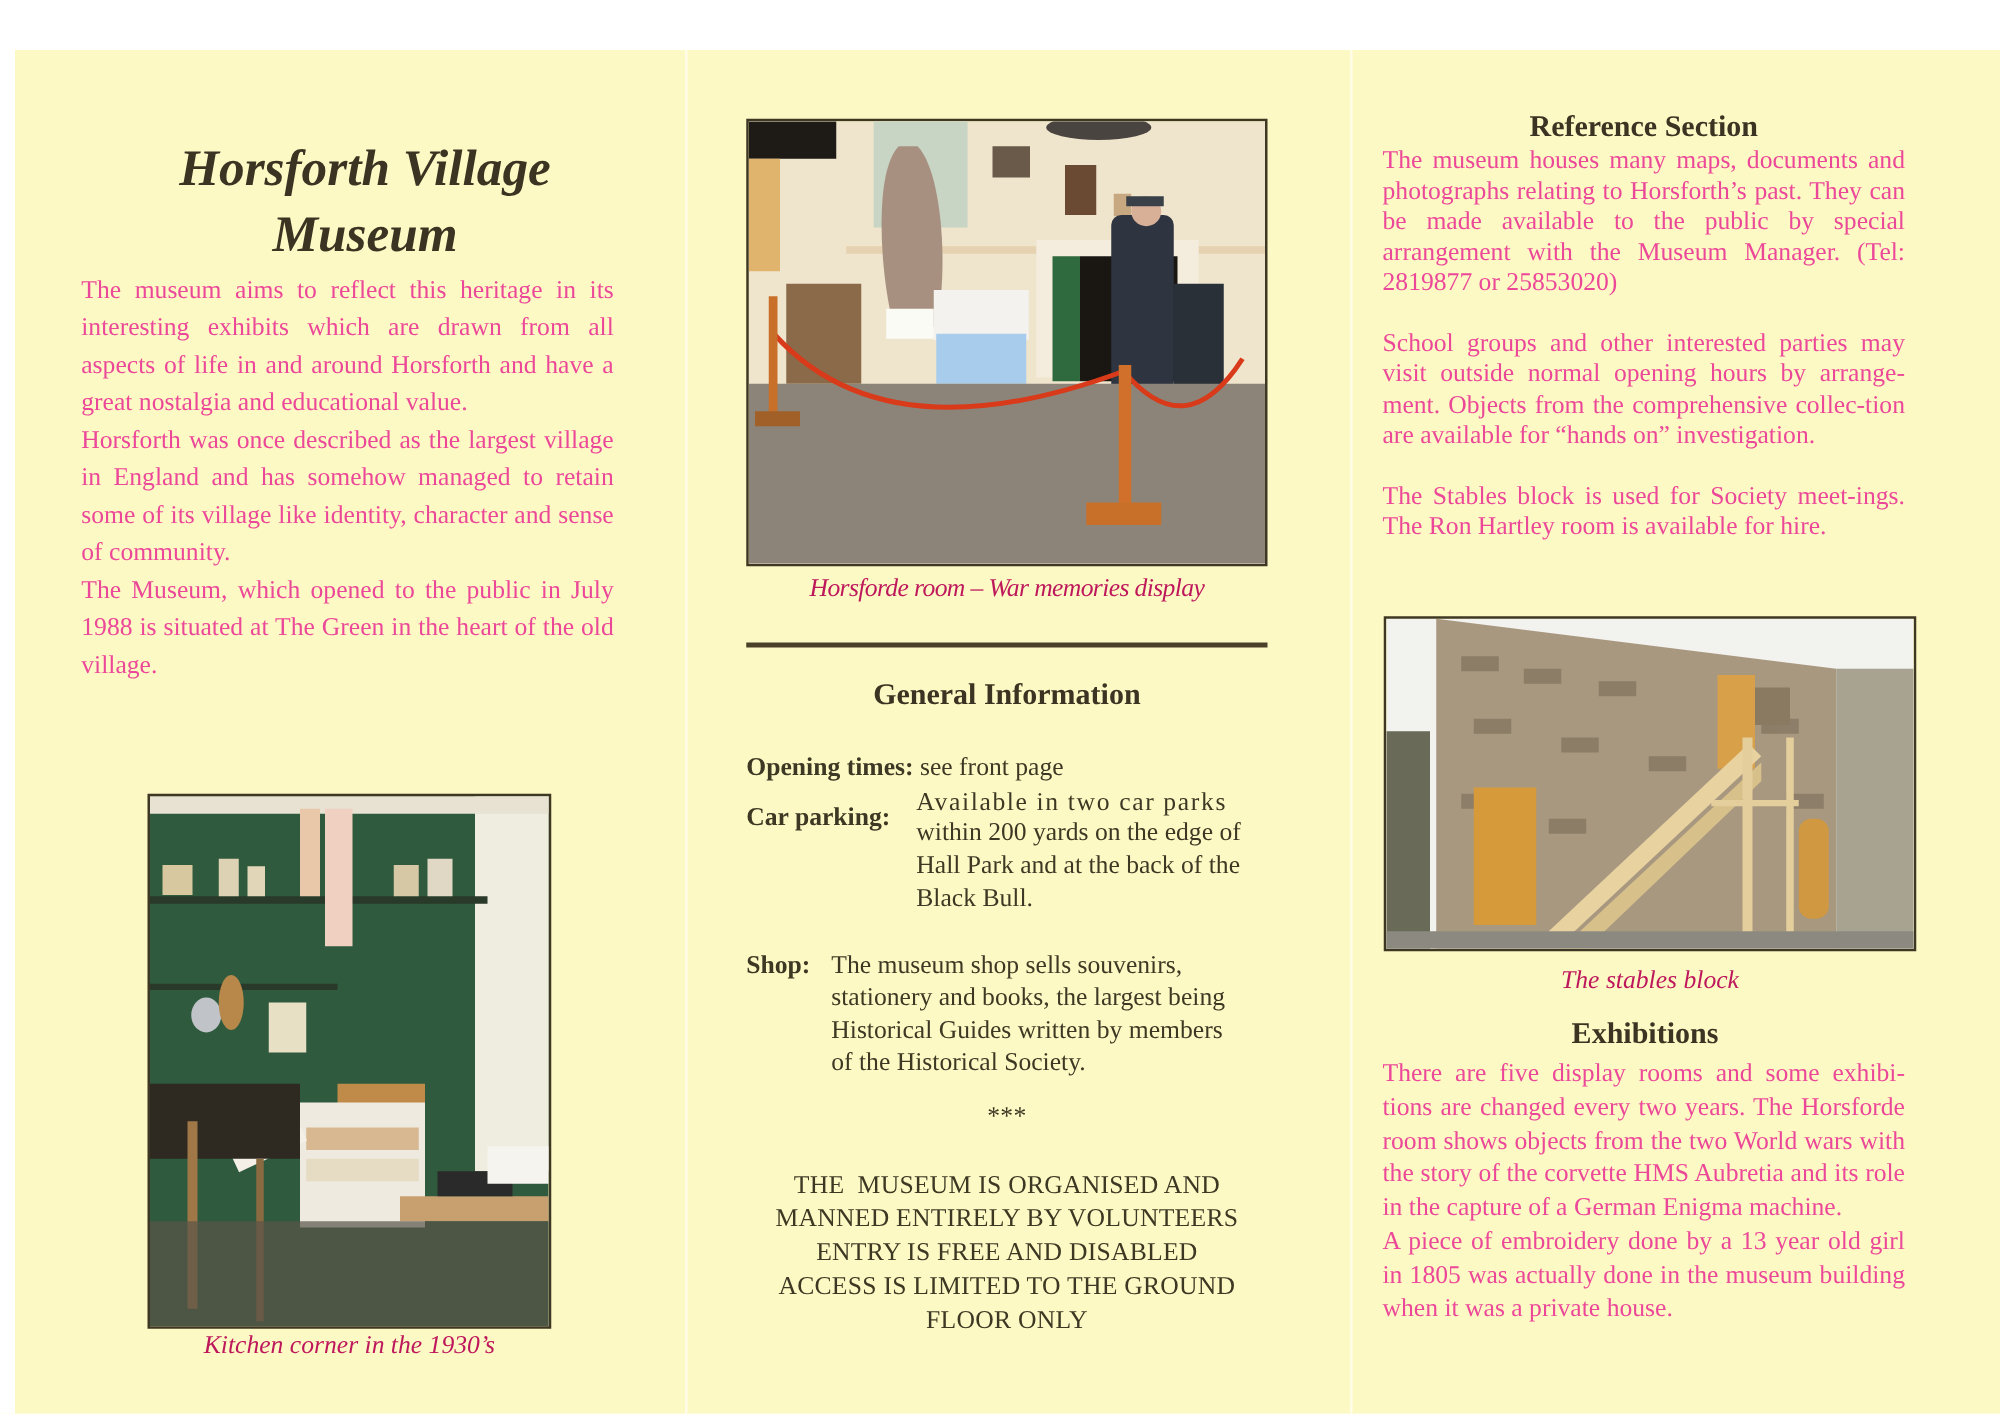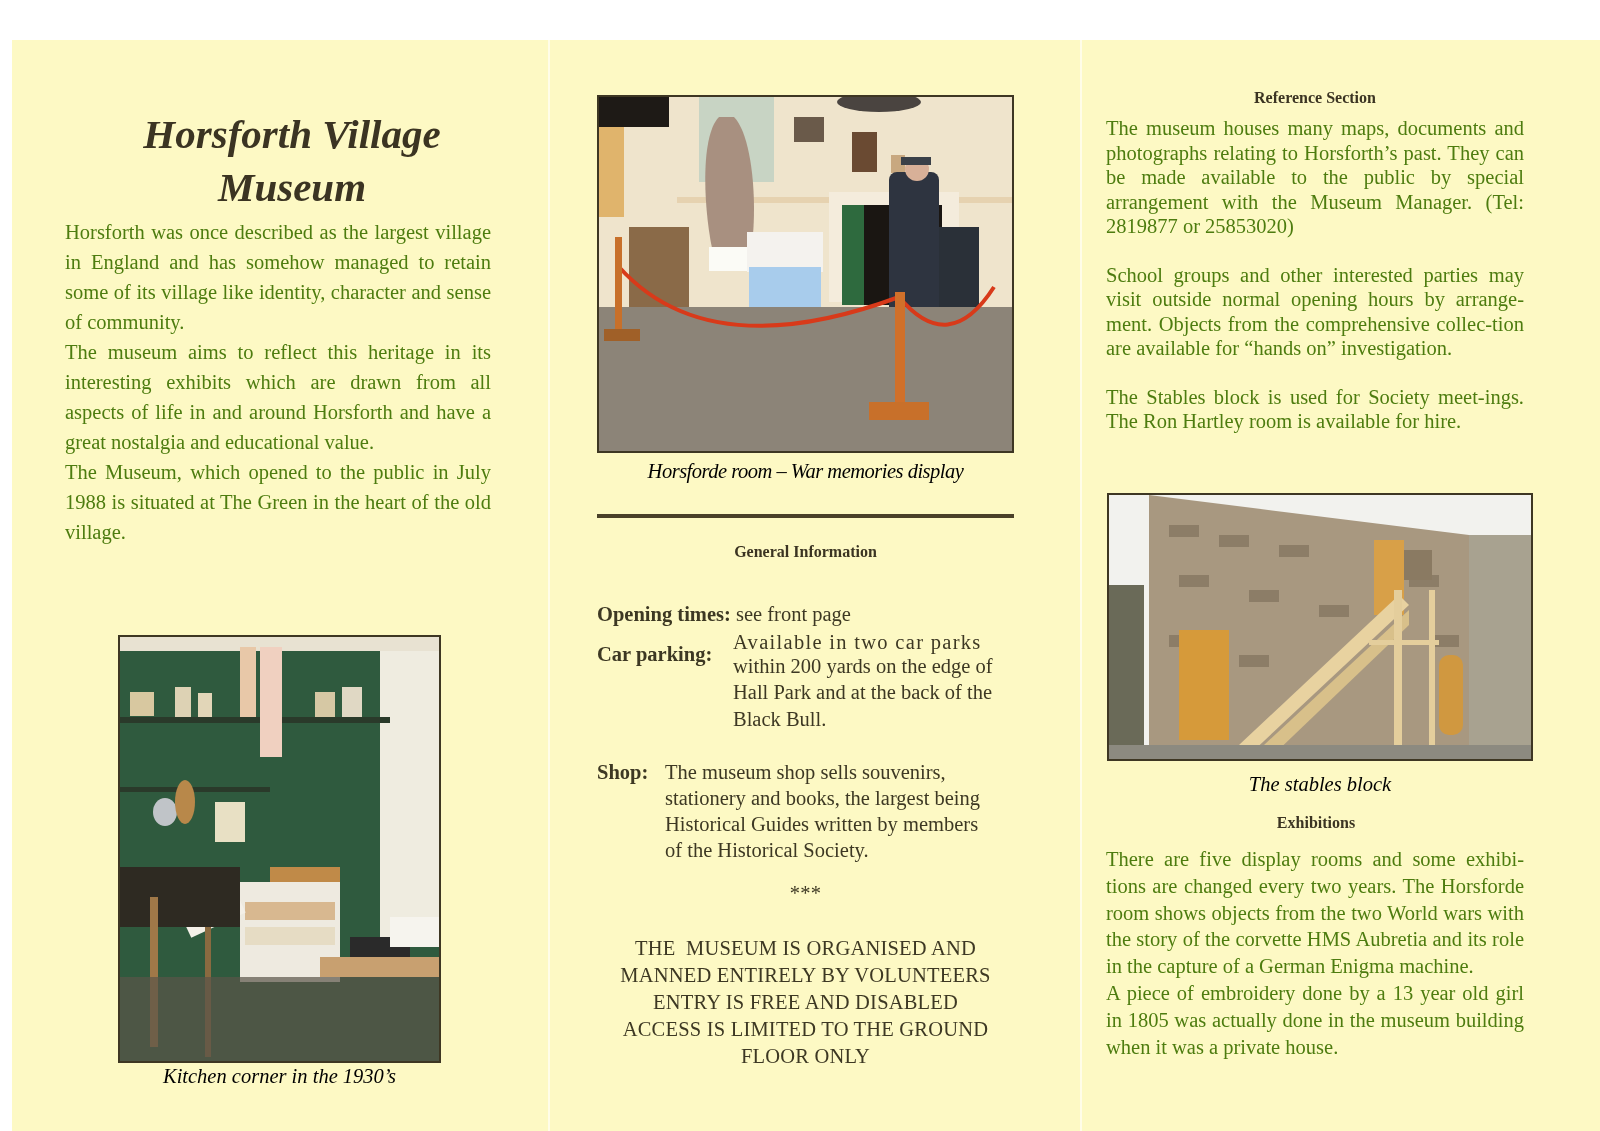--- a/index.html
+++ b/index.html
@@ -10,45 +10,45 @@
   .paper {
     position:absolute; left:12px; top:40px; width:1588px; height:1091px;
     background:#fdf9c4;
   }
   .fold { position:absolute; top:40px; width:2px; height:1091px; background:#fffde8; }
   .panel { position:absolute; top:40px; height:1091px; }
   .title {
     position:absolute; font-weight:bold; font-style:italic; font-size:41px; line-height:53px;
     text-align:center; color:#3b3422;
   }
-  .body-text { font-size:20.5px; line-height:30px; text-align:justify; color:#4d7c0f; }
+  .body-text { font-size:20.5px; line-height:30px; text-align:justify; color:#ec4899; }
   .para { margin:0; }
   .photo { position:absolute; border:2px solid #3e3723; box-sizing:border-box; overflow:hidden; }
-  .caption { position:absolute; font-style:italic; font-size:20.5px; text-align:center; color:#000000; }
-  .heading { position:absolute; font-weight:bold; font-size:16px; text-align:center; color:#3b3422; }
+  .caption { position:absolute; font-style:italic; font-size:20.5px; text-align:center; color:#be185d; }
+  .heading { position:absolute; font-weight:bold; font-size:24px; text-align:center; color:#3b3422; }
   .rule { position:absolute; height:4px; background:#4a4128; }
   .info-row { position:absolute; font-size:20.5px; line-height:26px; color:#3d3823; }
   .info-label { font-weight:bold; }
   .upper { position:absolute; font-size:20.5px; line-height:27px; text-align:center; color:#3d3823; letter-spacing:0.2px; }
 </style>
 </head>
 <body>
 
 <div class="paper"></div>
 <div class="fold" style="left:548px;"></div>
 <div class="fold" style="left:1080px;"></div>
 
 <section class="panel" style="left:12px; width:536px;">
   <div class="title" style="left:60px; top:46px; width:440px;margin-top:22px;">
     <div>Horsforth Village</div>
     <div>Museum</div>
   </div>
   <div class="body-text" style="position:absolute; left:53px; top:177px; width:426px;">
+    <p class="para">The museum aims to reflect this heritage in its interesting exhibits which are drawn from all aspects of life in and around Horsforth and have a great nostalgia and educational value.</p>
     <p class="para">Horsforth was once described as the largest village in England and has somehow managed to retain some of its village like identity, character and sense of community.</p>
-    <p class="para">The museum aims to reflect this heritage in its interesting exhibits which are drawn from all aspects of life in and around Horsforth and have a great nostalgia and educational value.</p>
     <p class="para">The Museum, which opened to the public in July 1988 is situated at The Green in the heart of the old village.</p>
   </div>
   <div class="photo" style="left:106px; top:595px; width:323px; height:428px;">
     <svg width="319" height="424" viewBox="0 0 319 424" xmlns="http://www.w3.org/2000/svg">
       <rect width="319" height="424" fill="#2f5a3e"></rect>
       <rect x="260" y="0" width="59" height="300" fill="#efece0"></rect>
       <rect x="0" y="0" width="319" height="14" fill="#e8e2d2"></rect>
       <rect x="0" y="80" width="270" height="6" fill="#2a3a2a"></rect>
       <rect x="0" y="150" width="150" height="5" fill="#2a3a2a"></rect>
       <rect x="10" y="55" width="24" height="24" fill="#d8c8a0"></rect>

